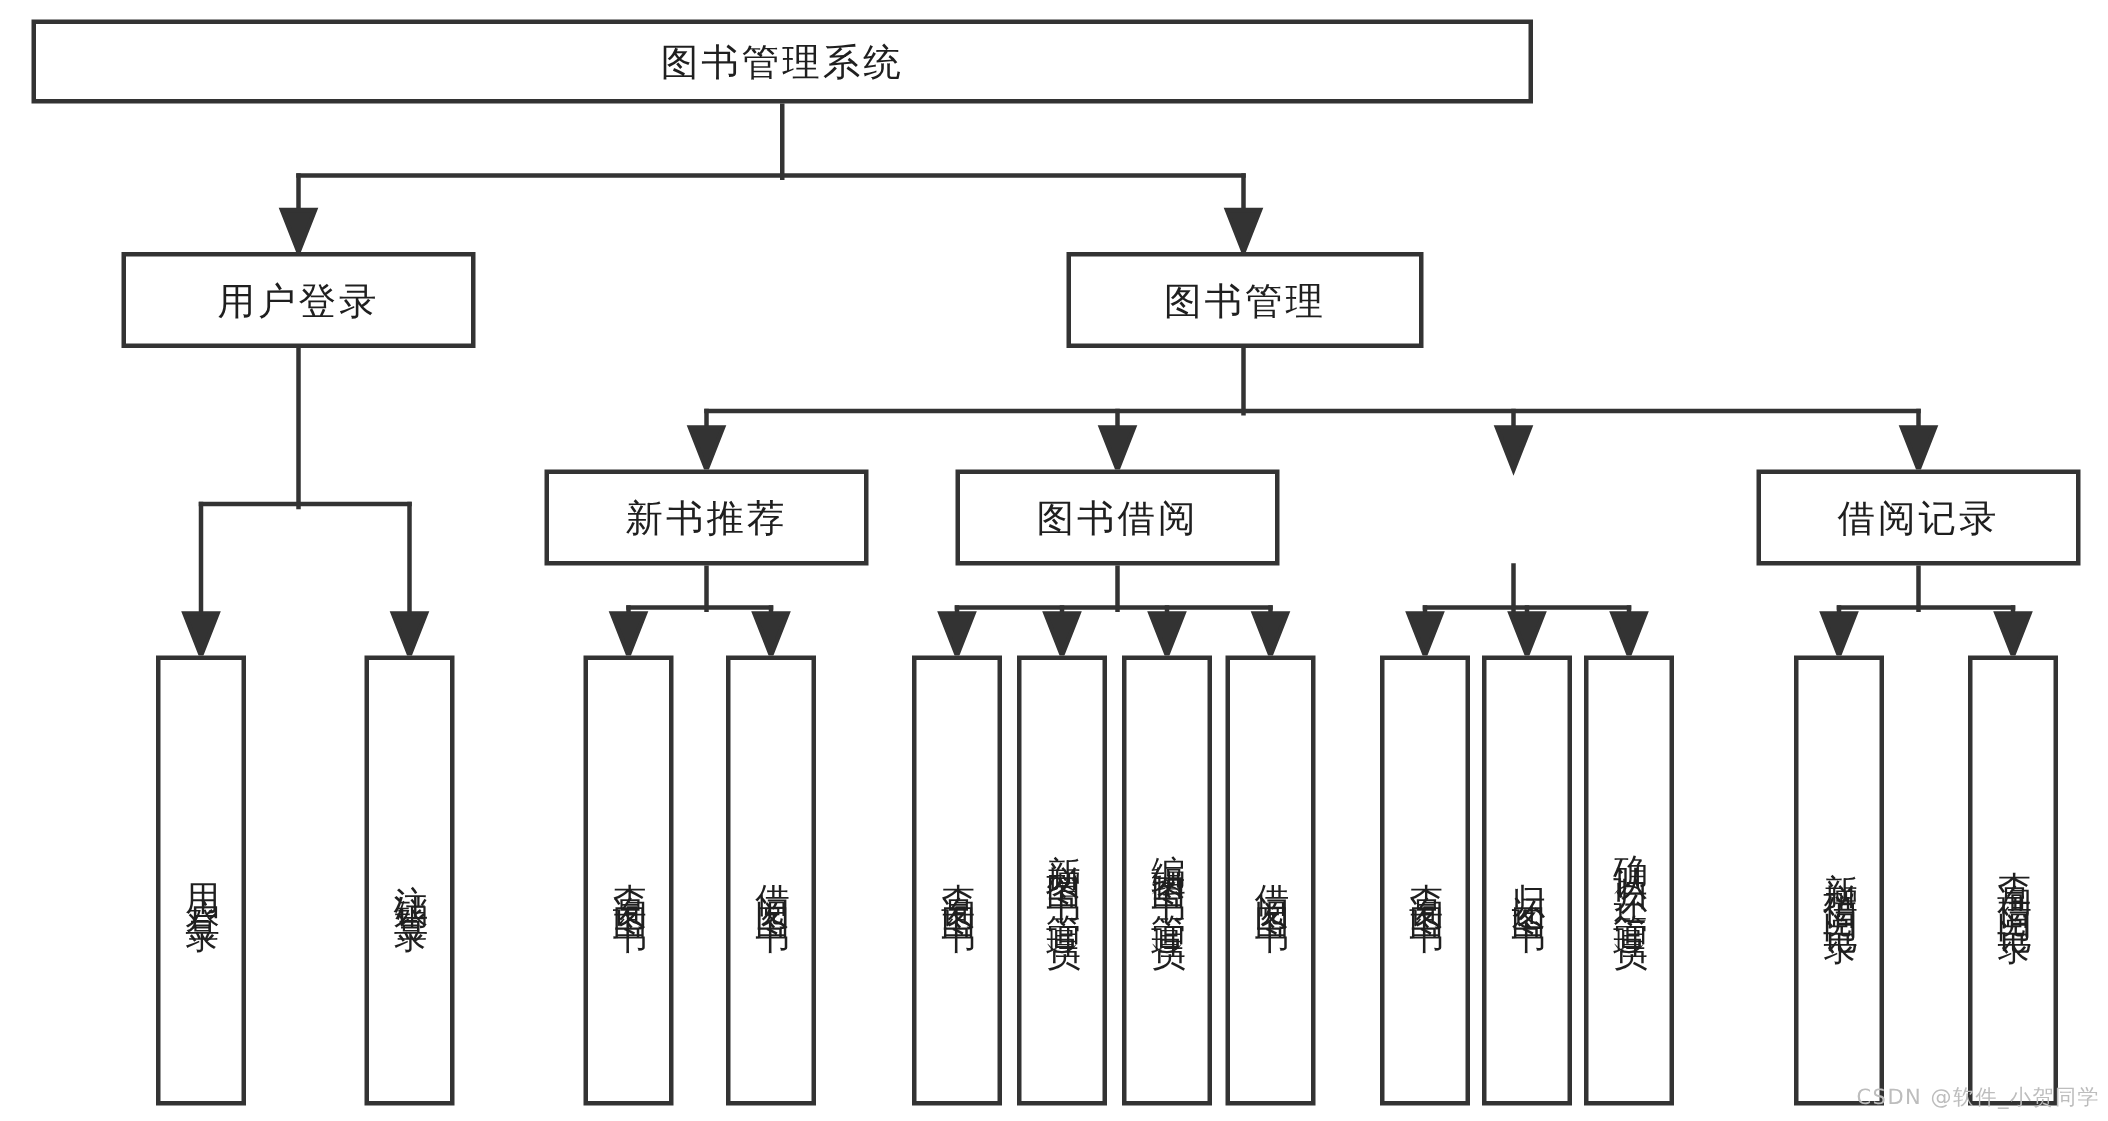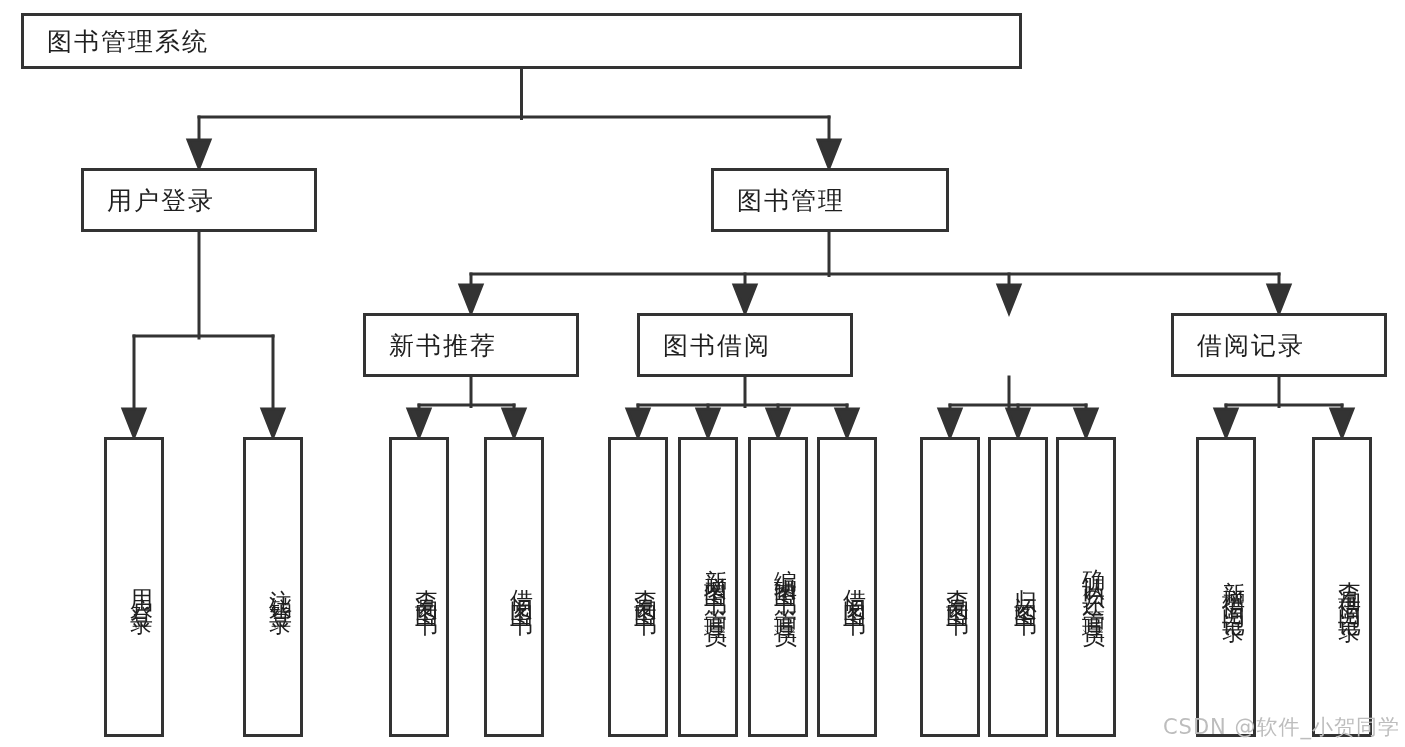--- a/index.html
+++ b/index.html
@@ -12,23 +12,22 @@
     color:#1f1f1f;
   }
   #connectors{position:absolute;left:0;top:0;width:1405px;height:747px;}
   .node{
     position:absolute;
     box-sizing:border-box;
     background:#ffffff;
     border:3px solid #333333;
     display:flex;
     align-items:center;
-    justify-content:flex-start;
+    justify-content:center;
     text-align:center;
-    padding-left:23px;
   }
   .node.h span{
     font-size:25px;
     letter-spacing:2px;
     white-space:nowrap;
   }
   .node.v span{
     writing-mode:vertical-rl;
     text-orientation:mixed;
     font-size:23px;
@@ -46,21 +45,21 @@
   
   .leaf{top:437px;width:60px;height:300px;}
   .lf-a{left:104px;} .lf-b{left:243px;}
   .lf-c{left:389px;} .lf-d{left:484px;}
   .lf-e{left:608px;} .lf-f{left:678px;} .lf-g{left:748px;} .lf-h{left:817px;}
   .lf-i{left:920px;} .lf-j{left:988px;} .lf-k{left:1056px;}
   .lf-l{left:1196px;}.lf-m{left:1312px;}
   #watermark{
     position:absolute;
     right:5px;bottom:6px;
-    font-size:21px;
+    font-size:14px;
     color:#bdbdbd;
     letter-spacing:1px;
     white-space:nowrap;
   }
 </style>
 </head>
 <body>
 
 <div id="stage">
 

